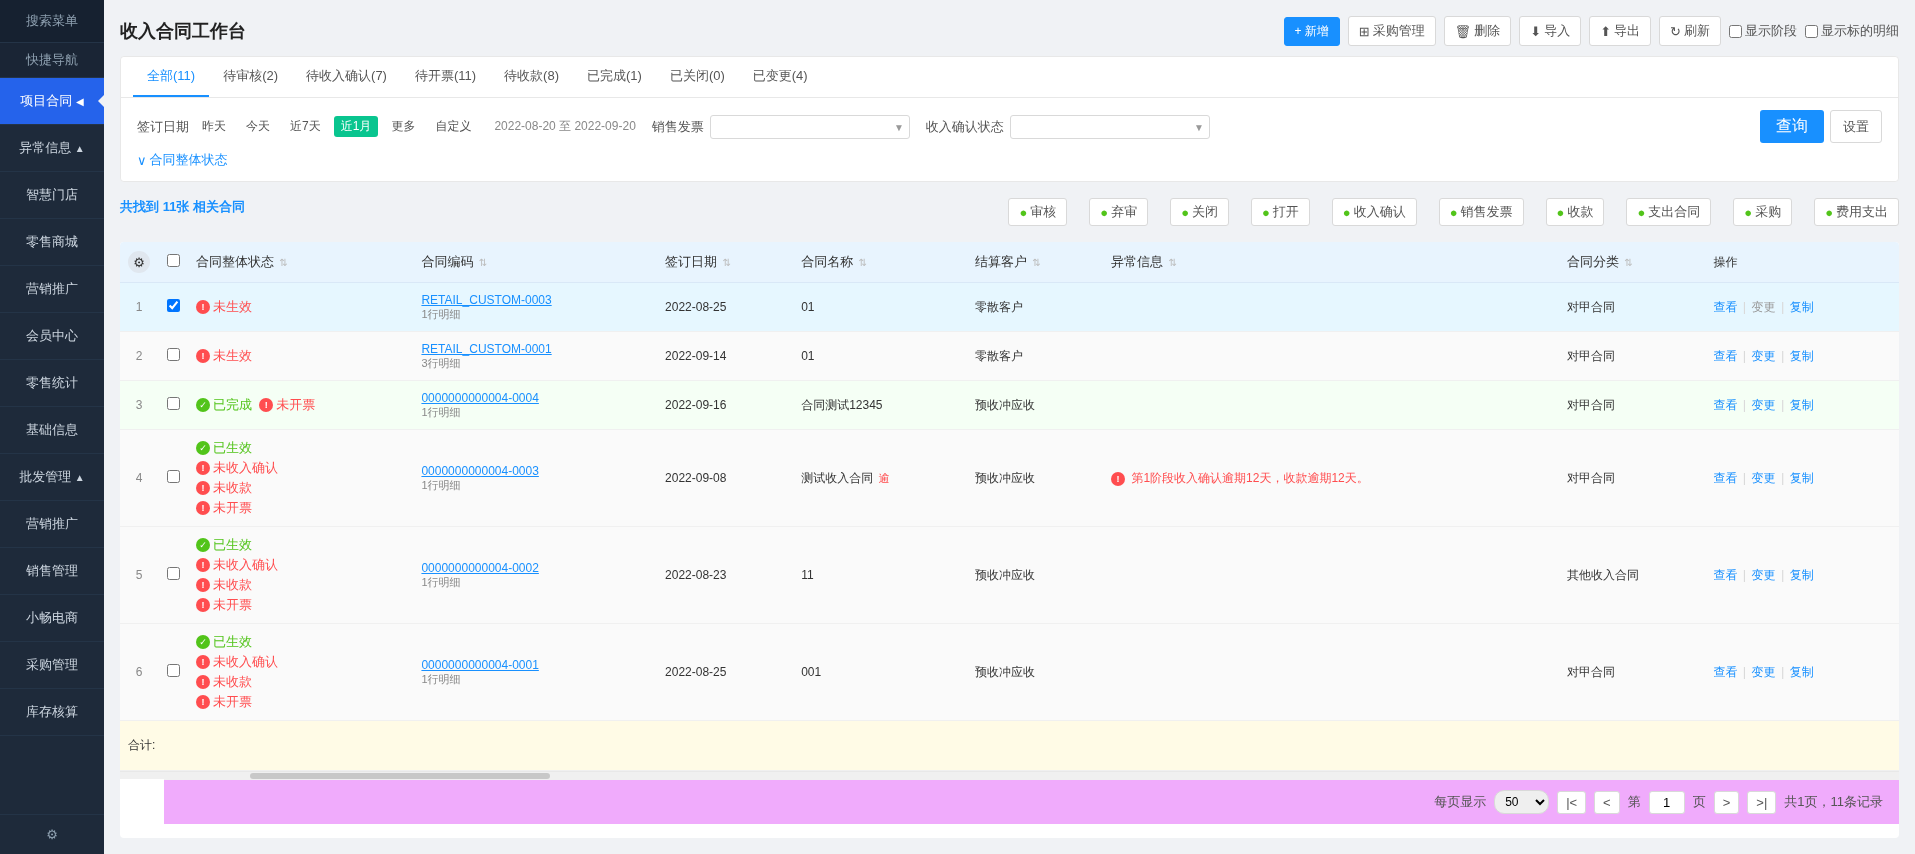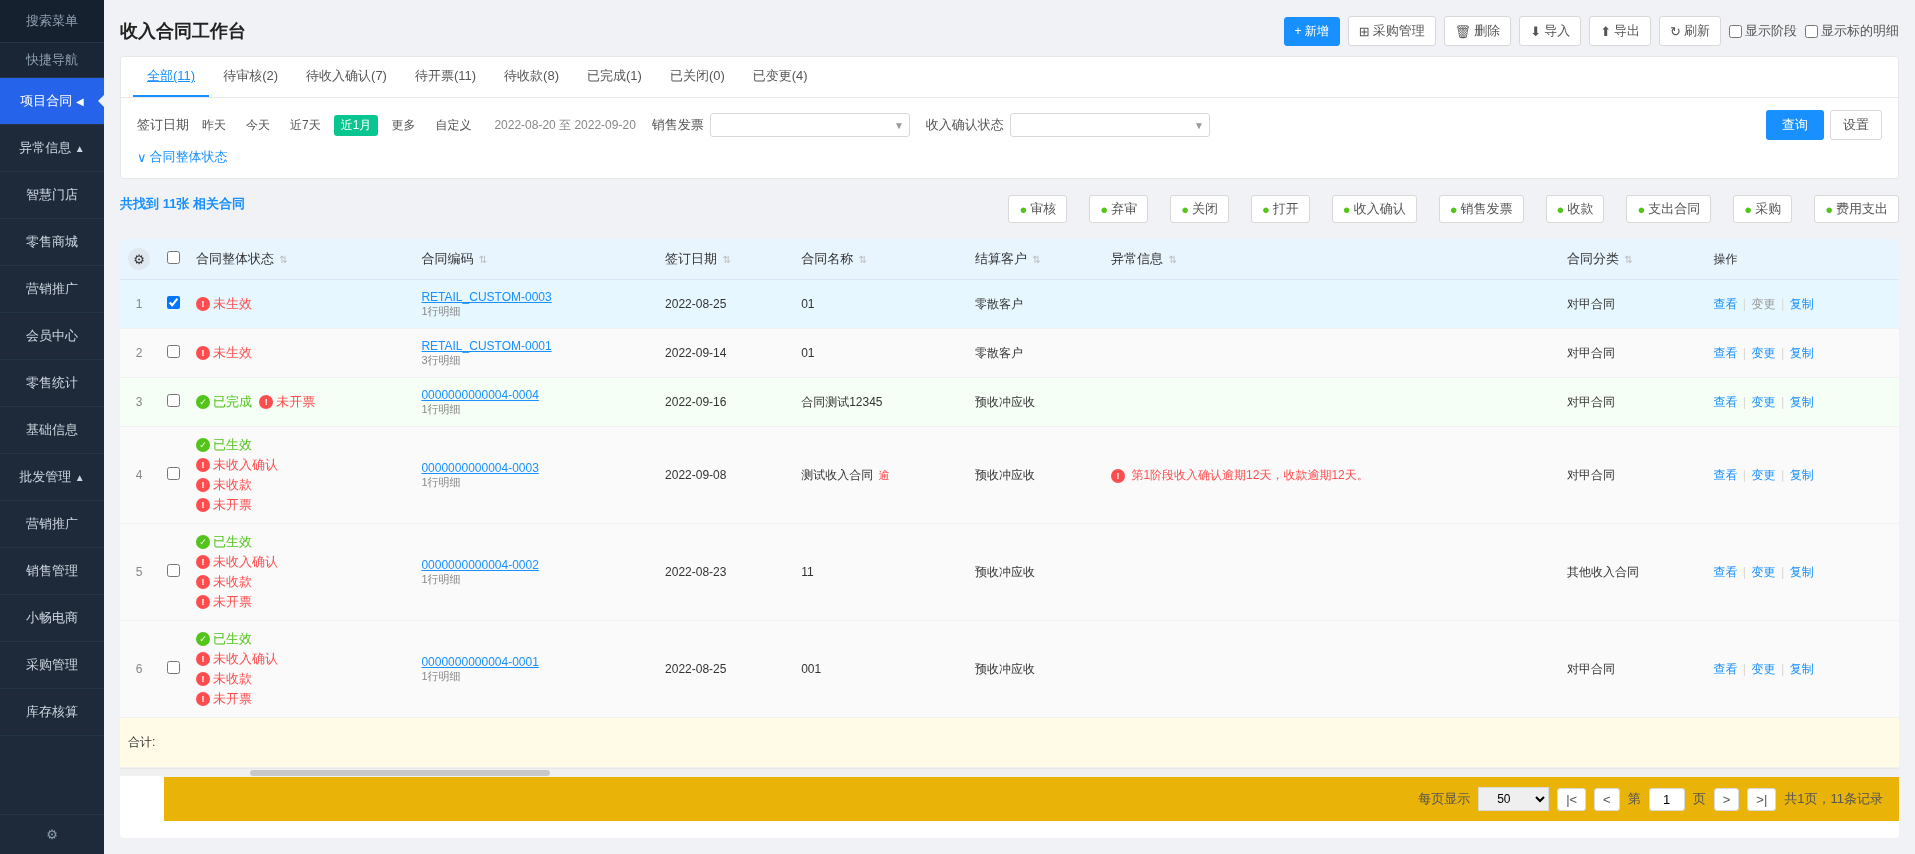--- a/index.html
+++ b/index.html
@@ -32,34 +32,34 @@
     .page-header { display: flex; align-items: center; justify-content: space-between; }
     .page-title { font-size: 18px; font-weight: bold; color: #222; }
     .toolbar { display: flex; align-items: center; gap: 8px; }
     .toolbar-btn { display: flex; align-items: center; gap: 3px; padding: 5px 10px; border: 1px solid #d9d9d9; border-radius: 3px; background: #fff; cursor: pointer; color: #555; font-size: 12px; }
     .toolbar-btn.primary { background: #1890ff; color: #fff; border-color: #1890ff; }
     .checkbox-label { display: flex; align-items: center; gap: 3px; font-size: 12px; color: #555; }
 
     
     .filter-tabs { display: flex; gap: 0; border-bottom: 1px solid #e8e8e8; background: #fff; padding: 0 12px; border-radius: 4px 4px 0 0; }
     .filter-tab { padding: 10px 14px; cursor: pointer; color: #555; font-size: 13px; border-bottom: 2px solid transparent; }
-    .filter-tab.active { color: #1890ff; border-bottom: 2px solid #1890ff; text-decoration: underline; }
+    .filter-tab.active { color: #1890ff; border-bottom: 2px solid #1890ff; }
 
     
     .search-bar { background: #fff; padding: 12px 16px; border-radius: 0 0 4px 4px; display: flex; flex-direction: column; gap: 8px; }
     .search-row { display: flex; align-items: center; gap: 16px; }
     .search-field { display: flex; align-items: center; gap: 6px; font-size: 12px; color: #555; }
     .date-btn { padding: 2px 7px; font-size: 12px; cursor: pointer; border-radius: 3px; color: #555; background: transparent; border: none; }
     .date-btn.active { background: #09c58f; color: #fff; border-radius: 3px; }
     .date-range { color: #888; font-size: 12px; }
     .search-select { border: 1px solid #d9d9d9; border-radius: 3px; padding: 4px 8px; font-size: 12px; min-width: 200px; appearance: none; background: #fff; }
     .select-wrapper { position: relative; display: inline-flex; align-items: center; }
     .select-arrow { position: absolute; right: 6px; top: 50%; transform: translateY(-50%); color: #999; font-size: 10px; pointer-events: none; }
     .expand-btn { color: #1890ff; cursor: pointer; font-size: 12px; display: flex; align-items: center; gap: 3px; }
-    .btn-query { background: #1890ff; color: #fff; border: none; border-radius: 3px; padding: 6px 16px; cursor: pointer; font-size: 13px; }
+    .btn-query { background: #1890ff; color: #fff; border: none; border-radius: 3px; padding: 6px 16px; cursor: pointer; font-size: 16px; }
     .btn-set { background: #fff; color: #555; border: 1px solid #d9d9d9; border-radius: 3px; padding: 5px 12px; cursor: pointer; font-size: 13px; }
 
     
     .action-bar { display: flex; align-items: flex-start; gap: 22px; padding: 6px 0; }
     .found-text { color: #555; font-size: 13px; margin-right: auto; }
     .found-text span { color: #1890ff; font-weight: bold; }
     .action-btn { display: flex; align-items: center; gap: 3px; padding: 4px 10px; border: 1px solid #d9d9d9; border-radius: 3px; background: #fff; cursor: pointer; color: #555; font-size: 12px; }
 
     
     .table-wrap { background: #fff; border-radius: 4px; overflow: hidden; flex: 1; }
@@ -80,22 +80,22 @@
     .link-text { color: #1890ff; text-decoration: underline; cursor: pointer; font-size: 12px; }
     .sub-text { color: #888; font-size: 11px; }
 
     .op-btn { color: #1890ff; cursor: pointer; font-size: 12px; }
     .op-sep { color: #d9d9d9; margin: 0 2px; }
 
     .error-msg { color: #ff4d4f; font-size: 12px; }
     .error-icon { display: inline-flex; align-items: center; justify-content: center; width: 14px; height: 14px; background: #ff4d4f; color: #fff; border-radius: 50%; font-size: 9px; font-weight: bold; margin-right: 3px; }
 
     
-    .table-footer { display: flex; align-items: center; justify-content: flex-end; padding: 10px 16px; background: #eab308; border-top: 1px solid #f0f0f0; gap: 8px; font-size: 13px; color: #555; margin-left: 44px; }
-    .page-size-select { border: 1px solid #d9d9d9; border-radius: 0; padding: 3px 14px; font-size: 12px; }
+    .table-footer { display: flex; align-items: center; justify-content: flex-end; padding: 10px 16px; background: #f0abfc; border-top: 1px solid #f0f0f0; gap: 8px; font-size: 13px; color: #555; margin-left: 44px; }
+    .page-size-select { border: 1px solid #d9d9d9; border-radius: 10px; padding: 3px 6px; font-size: 12px; }
     .page-nav-btn { padding: 3px 8px; border: 1px solid #d9d9d9; border-radius: 3px; background: #fff; cursor: pointer; font-size: 13px; color: #555; }
     .page-input { border: 1px solid #d9d9d9; border-radius: 3px; padding: 3px 6px; width: 36px; text-align: center; font-size: 13px; }
     .gear-circle { width: 22px; height: 22px; border-radius: 50%; background: #e0e7ef; display: flex; align-items: center; justify-content: center; cursor: pointer; font-size: 13px; }
     .col-sort { color: #bbb; font-size: 10px; margin-left: 2px; }
 
     .tfoot-total { background: #fffbe6; }
     .tfoot-total td { font-weight: 500; padding: 16px 8px; }
 
     .row-num { color: #888; text-align: center; }
   </style>

